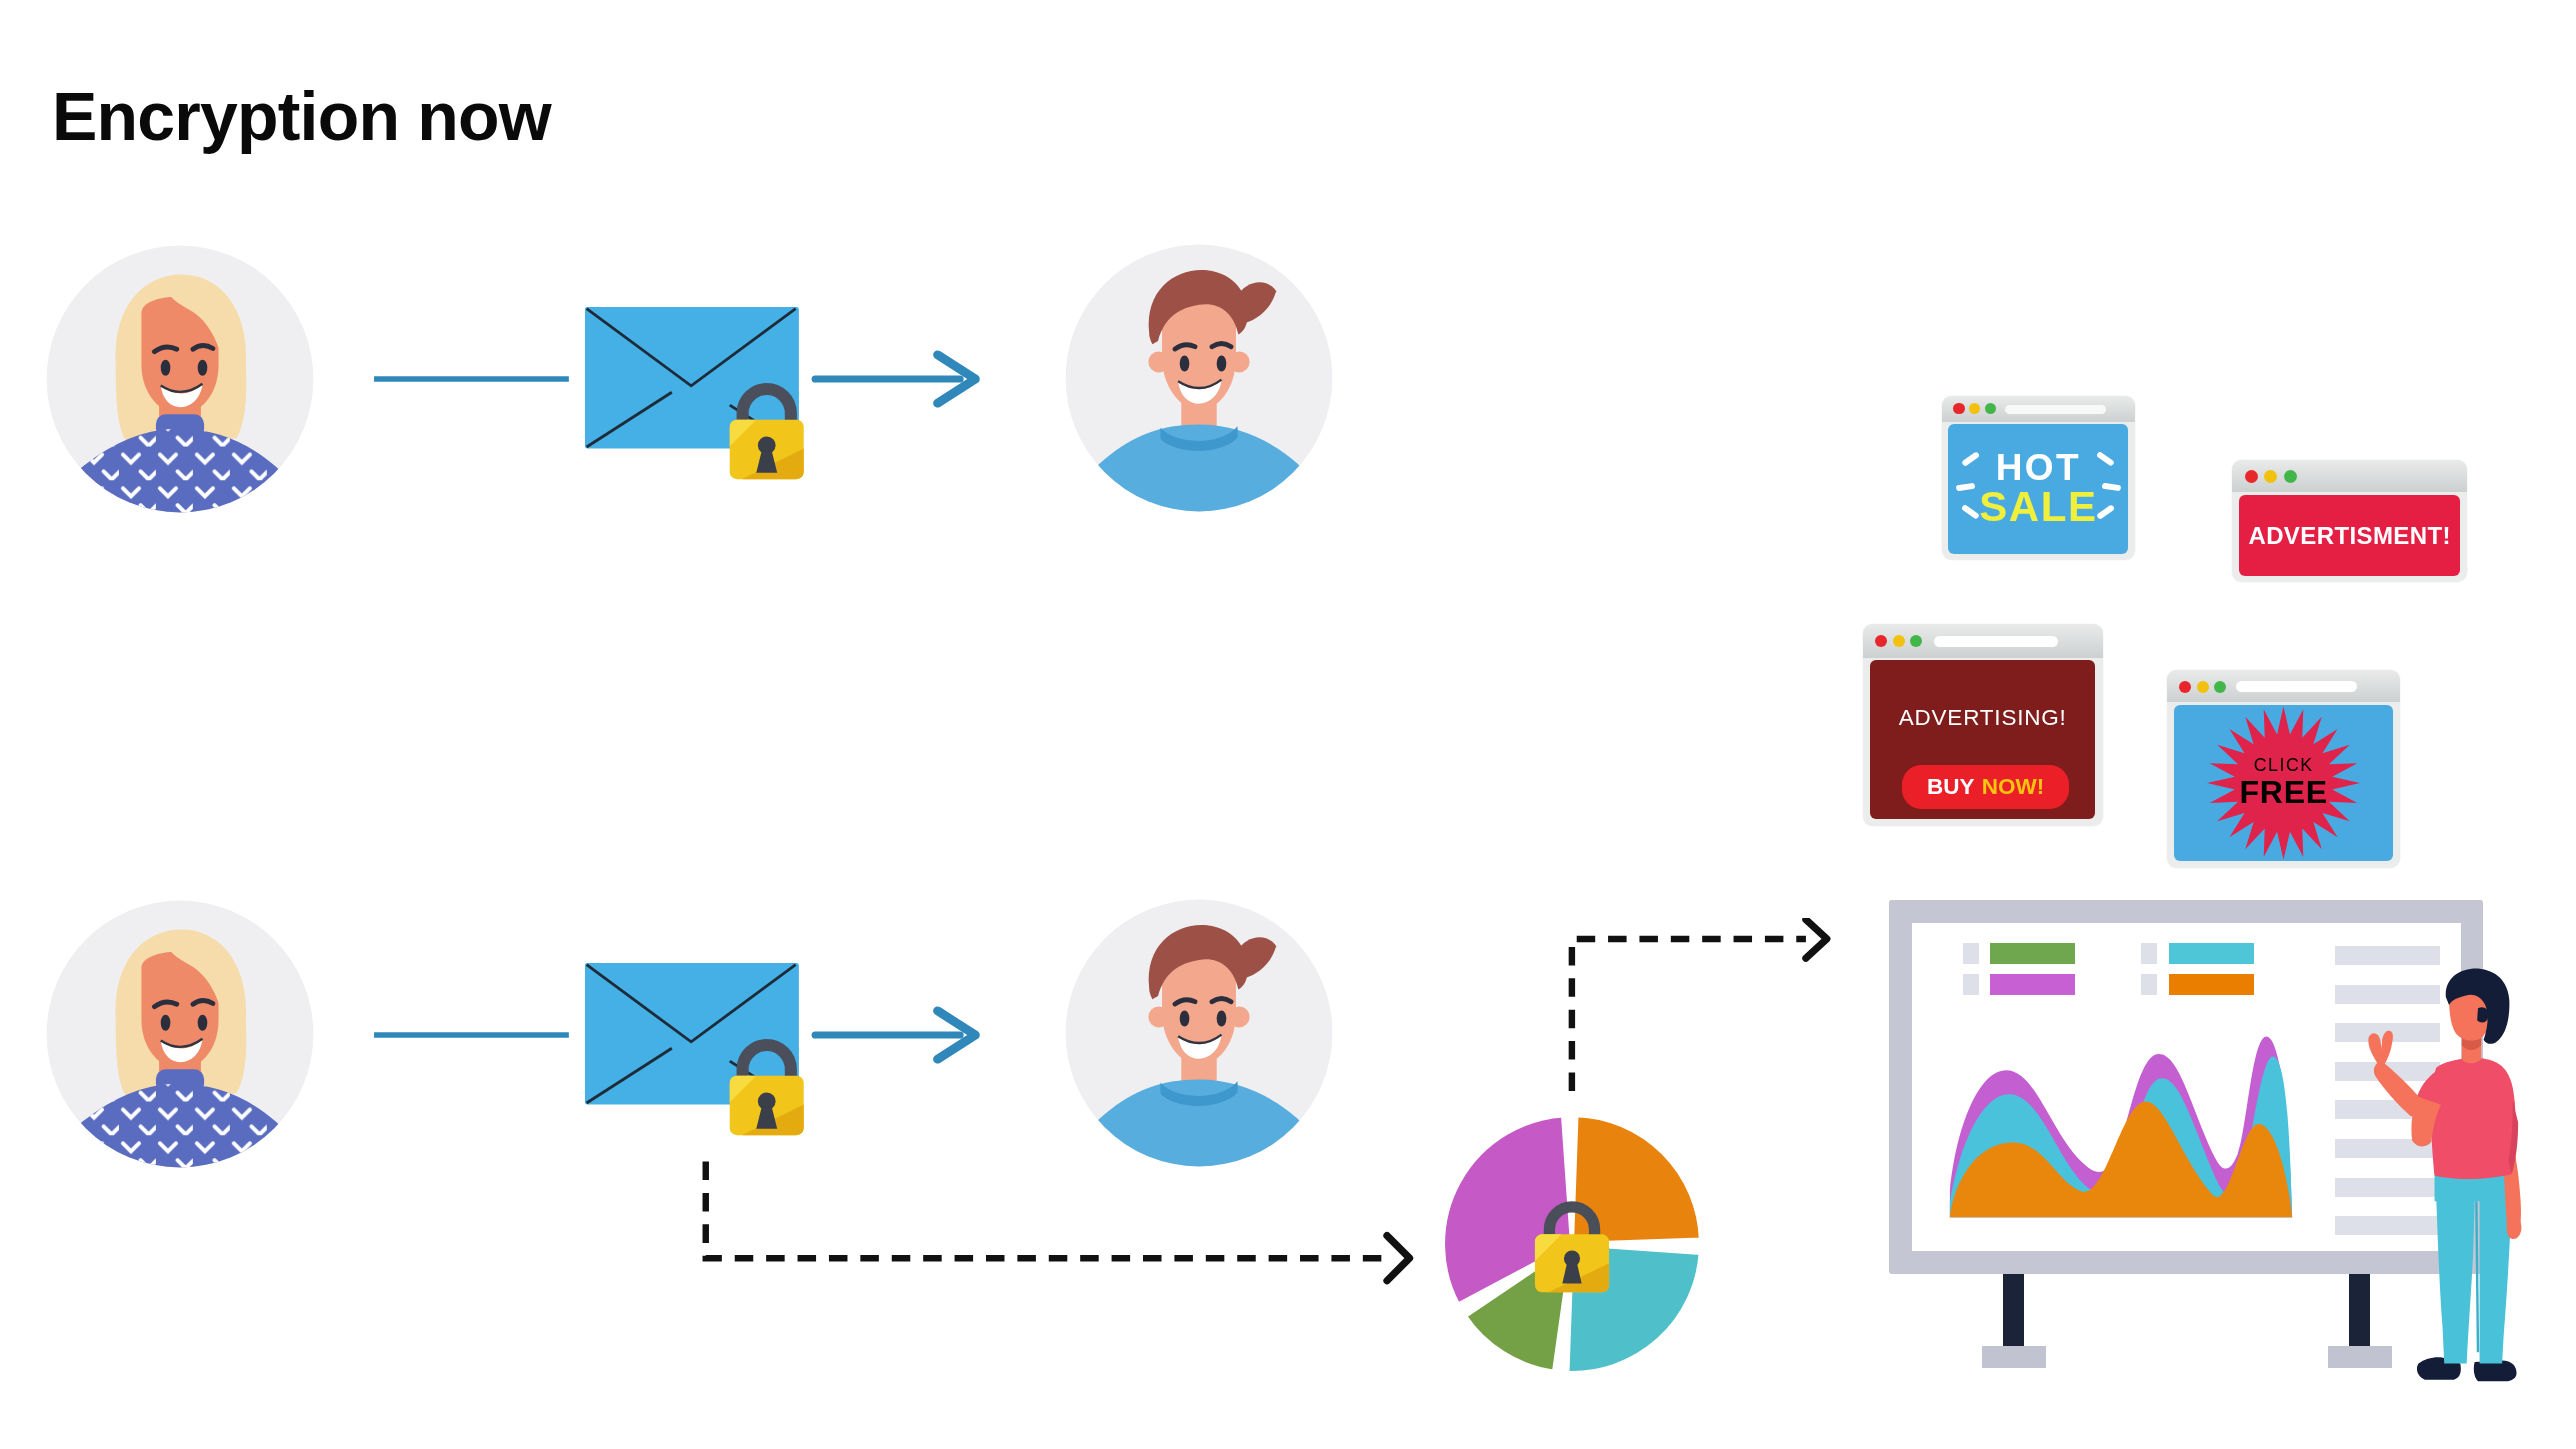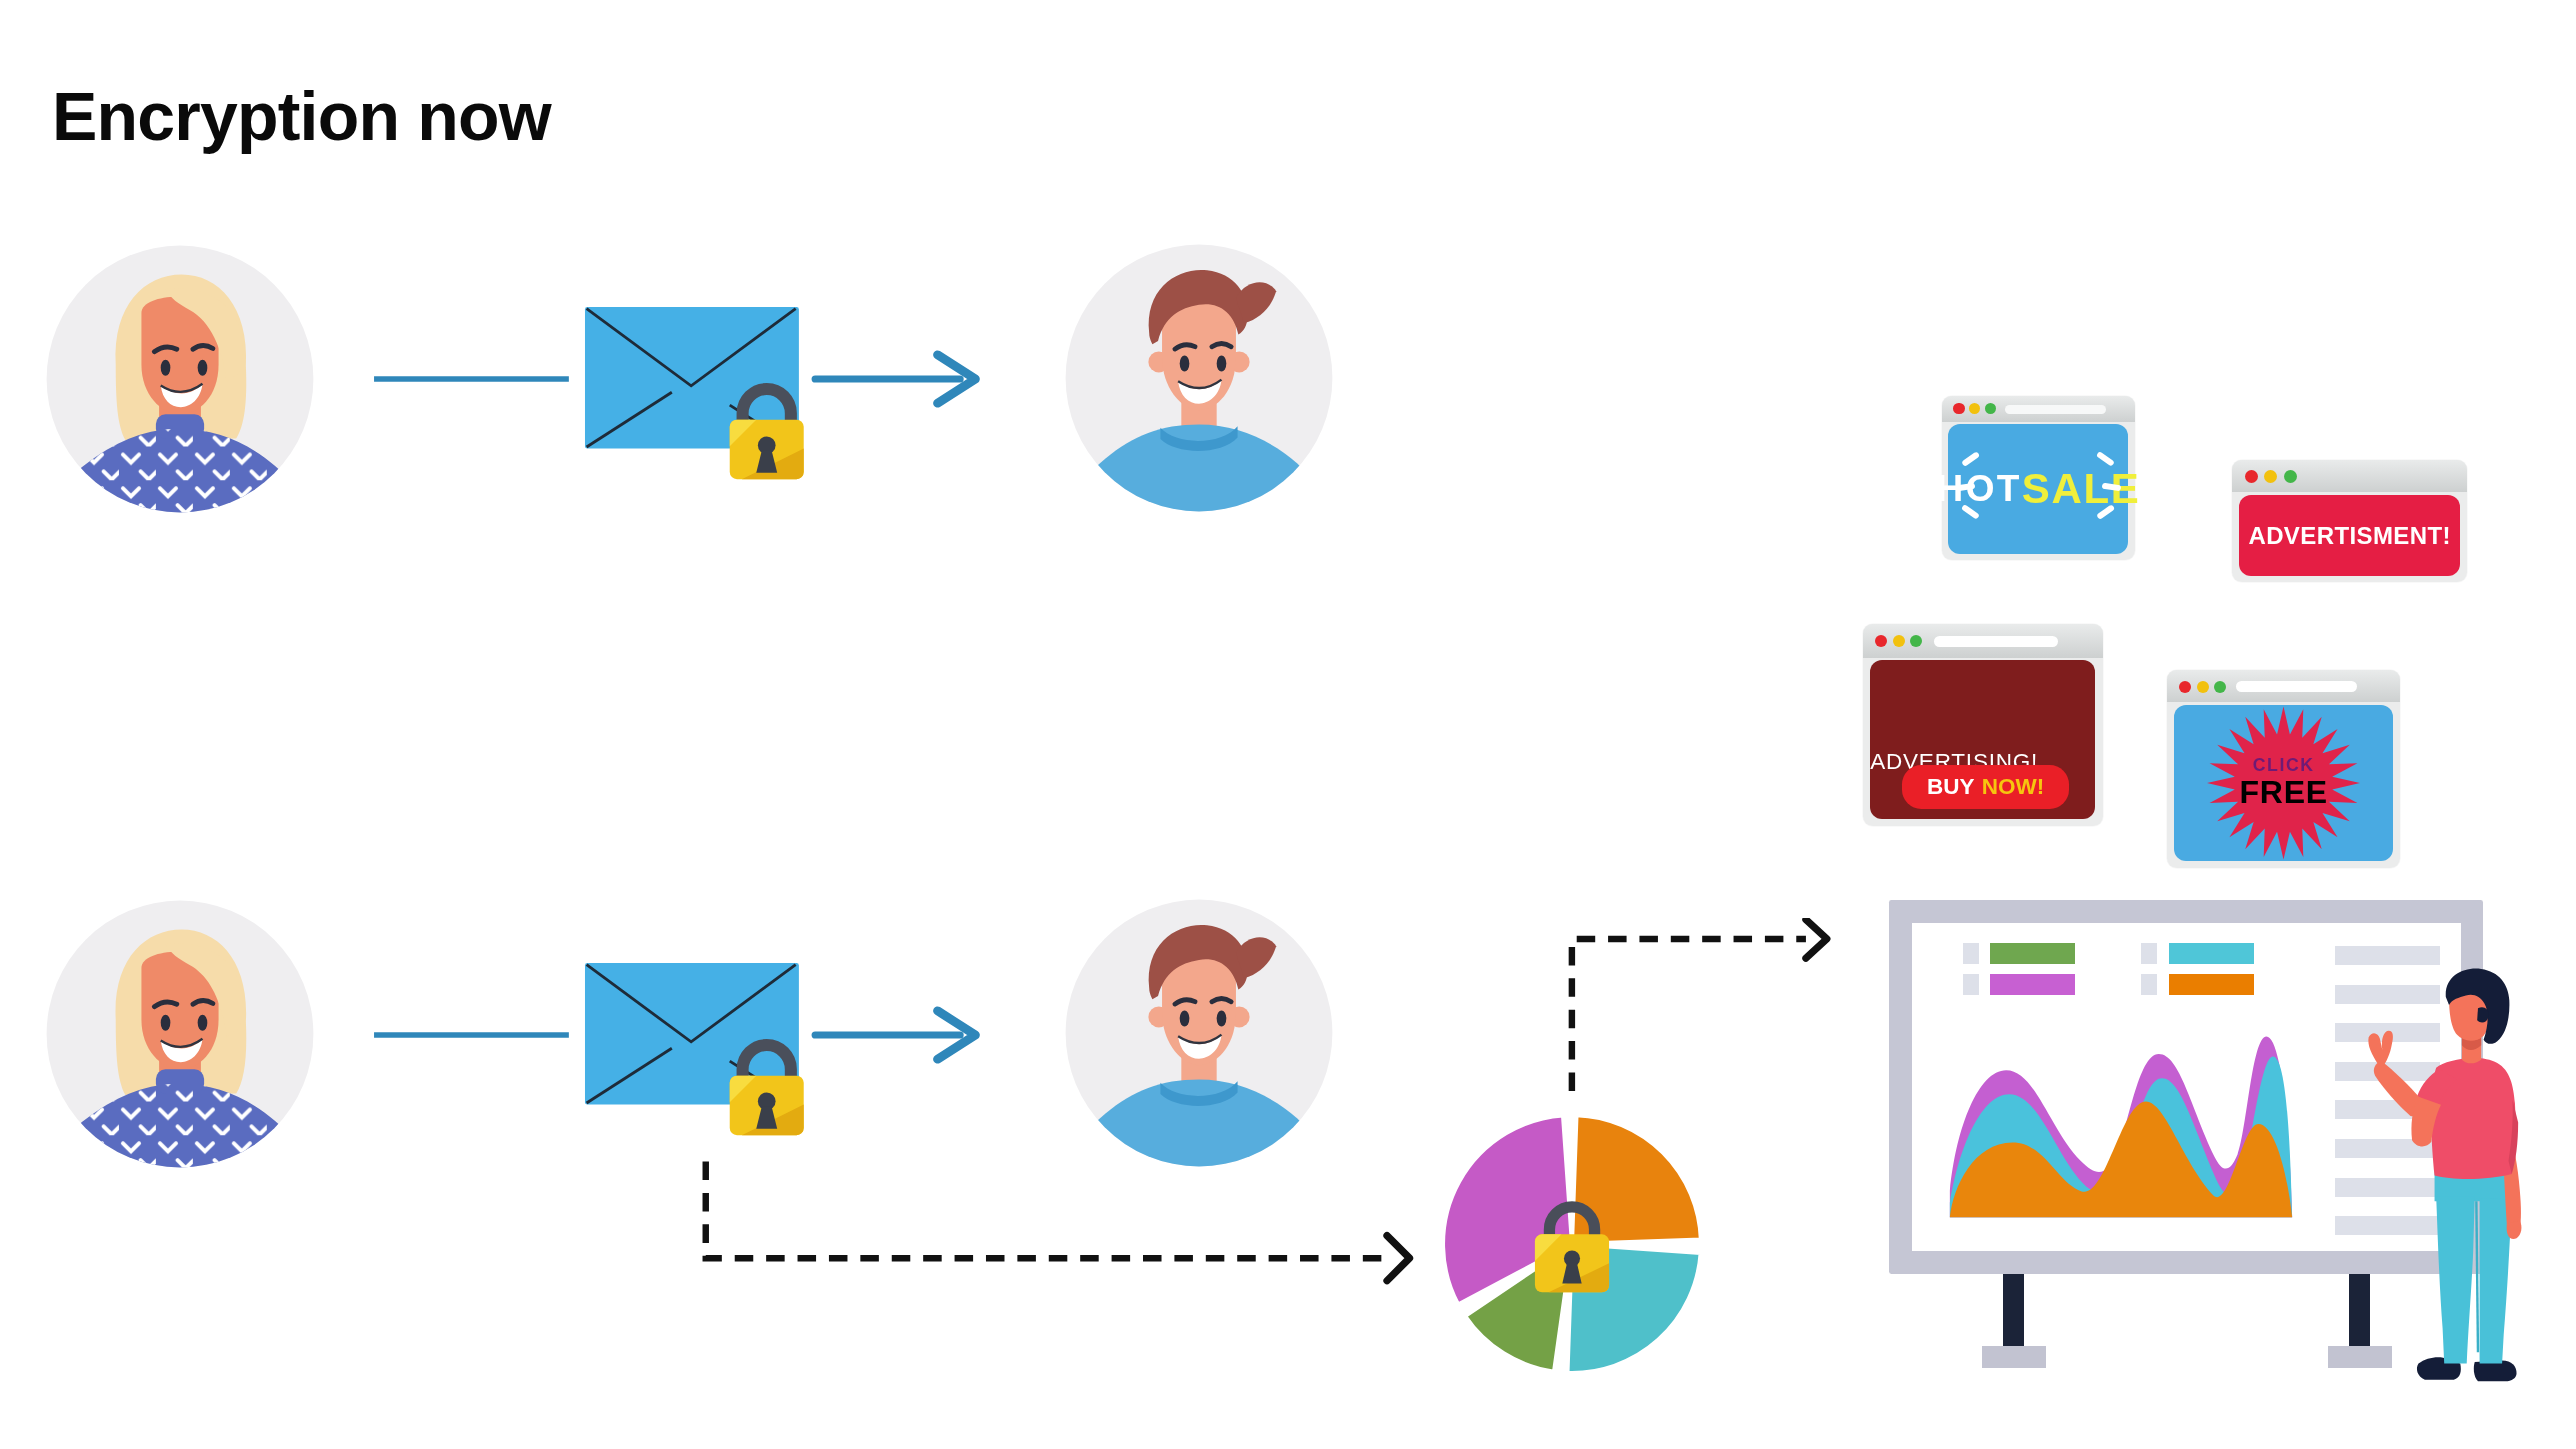--- a/index.html
+++ b/index.html
@@ -8,33 +8,33 @@
   .abs{position:absolute;}
   .heading{position:absolute;font-weight:bold;font-size:68px;letter-spacing:-0.8px;color:#0a0a0a;white-space:nowrap;}
 
   
   .window{position:absolute;background:#ebecec;border-radius:9.7px;box-shadow:0 0 0 0.8px rgba(0,0,0,0.03);}
   .titlebar{position:absolute;left:0;top:0;right:0;background:linear-gradient(#e9ebeb,#cdd0d0);
             border-radius:9.7px 9.7px 0 0;}
   .dot{position:absolute;border-radius:50%;}
   .dot.red{background:#e8272c;} .dot.yellow{background:#f2c10e;} .dot.green{background:#43b649;}
   .pill{position:absolute;background:#f7f8f8;border-radius:804px;}
-  .wincontent{position:absolute;border-radius:12px;display:flex;
+  .wincontent{position:absolute;border-radius:6px;display:flex;flex-direction:column;
               align-items:center;justify-content:center;text-align:center;}
   .bg-blue{background:#49aae2;} .bg-red{background:#e51e44;} .bg-teal{background:#7f1d1d;}
 
   .hot-line1{color:#ffffff;font-weight:bold;font-size:37px;letter-spacing:2.4px;line-height:1.02;}
   .hot-line2{color:#f0ef3b;font-weight:bold;font-size:42px;letter-spacing:1.6px;line-height:1.02;}
   .hot-dash{position:absolute;width:19.3px;height:5.6px;background:#ffffff;border-radius:3.2px;}
   .adv-text{color:#ffffff;font-weight:bold;font-size:24px;letter-spacing:0.4px;}
   .advertising-text{color:#ffffff;font-weight:normal;font-size:22.5px;letter-spacing:0.8px;}
   .buy-btn{position:absolute;background:#ea1f27;border-radius:19.3px;display:flex;align-items:center;
            justify-content:center;gap:7.2px;font-weight:bold;font-size:22.5px;}
   .buy-w1{color:#ffffff;} .buy-w2{color:#f6c60f;}
-  .cf-line1{color:#701a75;font-size:17.7px;font-weight:bold;letter-spacing:1.6px;line-height:1.1;}
+  .cf-line1{color:#000000;font-size:17.7px;font-weight:normal;letter-spacing:1.6px;line-height:1.1;}
   .cf-line2{color:#000000;font-weight:bold;font-size:32px;letter-spacing:0.8px;line-height:1.05;}
   .star-wrap{position:absolute;inset:0;}
 
   
   .board-frame{position:absolute;left:1889px;top:900px;width:594px;height:374px;background:#c5c6d4;border-radius:2.4px;}
   .board-panel{position:absolute;left:1912px;top:923px;width:549px;height:328px;background:#ffffff;}
   .legend-sq{position:absolute;width:16px;height:21px;background:#dde0e9;}
   .legend-bar{position:absolute;width:85px;height:21px;}
   .gray-bar{position:absolute;left:2335px;width:105px;height:19.3px;background:#dde0e9;}
   .board-leg{position:absolute;width:21px;height:74px;background:#1b2338;top:1274px;}

